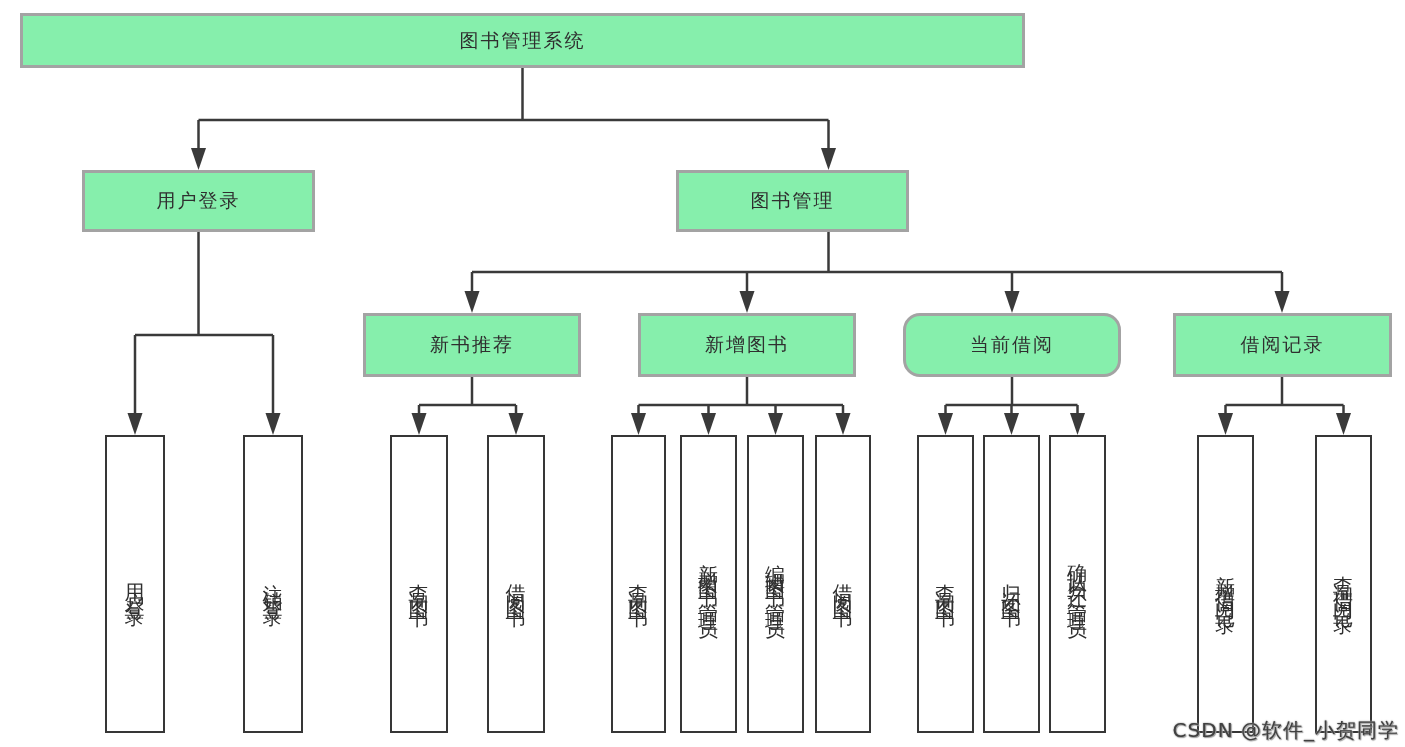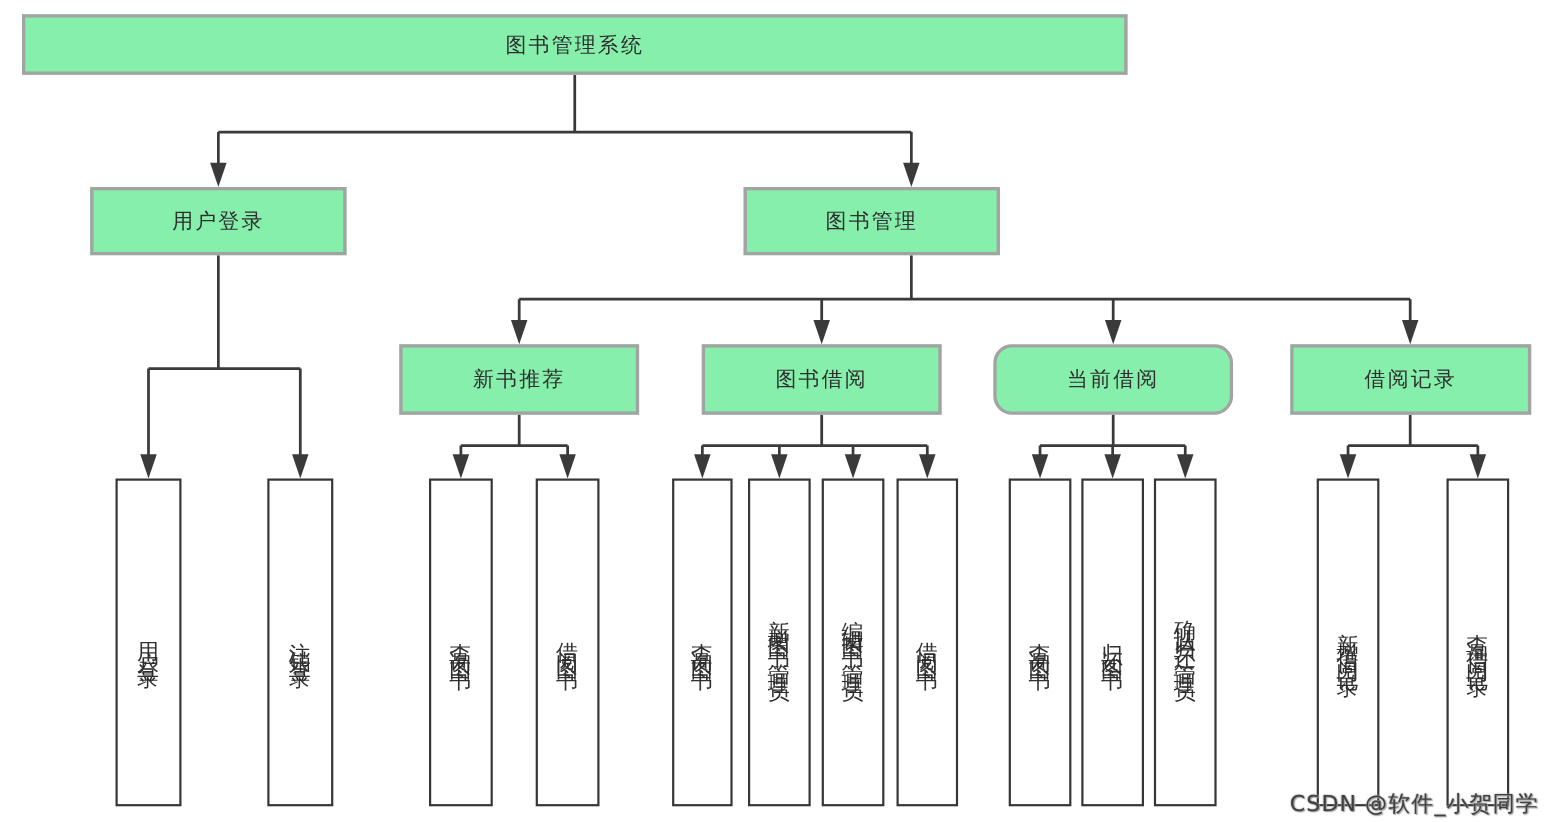--- a/index.html
+++ b/index.html
@@ -180,21 +180,21 @@
     <span>用户登录</span>
   </div>
   <div class="hbox l2-mgmt">
     <span>图书管理</span>
   </div>
 
   <div class="hbox l3-box l3-a">
     <span>新书推荐</span>
   </div>
   <div class="hbox l3-box l3-b">
-    <span>图书借阅</span>
+    <span>新增图书</span>
   </div>
   <div class="hbox l3-box l3-c">
     <span>当前借阅</span>
   </div>
   <div class="hbox l3-box l3-d">
     <span>借阅记录</span>
   </div>
 
   <div class="leaf leaf-a1">
     <span class="vtext">用户登录</span>

